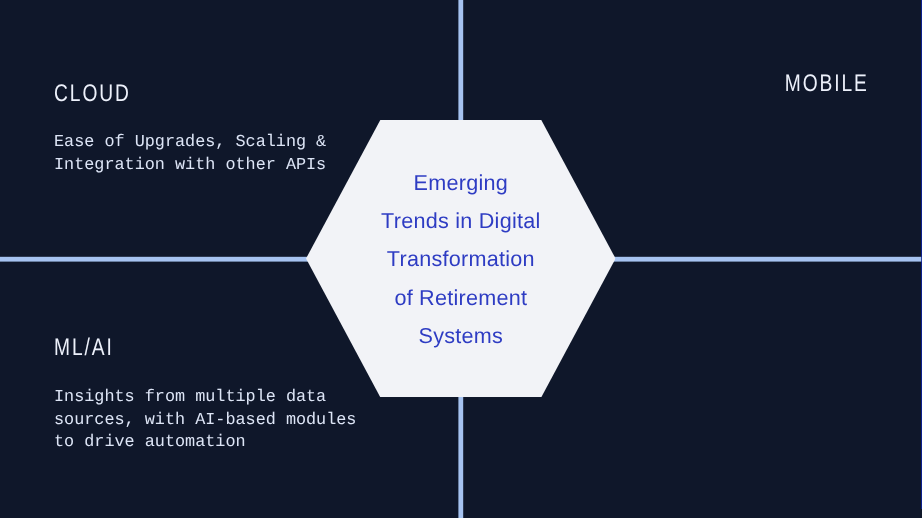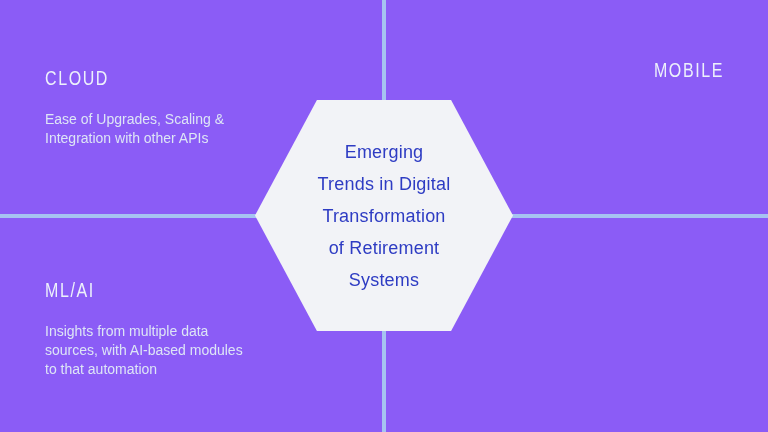--- a/index.html
+++ b/index.html
@@ -4,21 +4,21 @@
 <style>
   html, body {
     margin: 0;
     padding: 0;
     background: #0a28e2;
   }
   .slide {
     position: relative;
     width: 768px;
     height: 432px;
-    background: #8b5cf6;
+    background: #0f172a;
     overflow: hidden;
     font-family: "Liberation Sans", sans-serif;
   }
   
   .line-v {
     position: absolute;
     left: 382px;
     top: 0;
     width: 4px;
     height: 432px;
@@ -66,20 +66,21 @@
     letter-spacing: 2px;
     color: #edf1fb;
     transform: scaleX(0.8);
   }
   .quad p {
     margin: 20px 0 0 0;
     white-space: pre-line;
     font-size: 14px;
     line-height: 19px;
     color: #dde5f6;
+    font-family: Liberation Mono, monospace;
   }
   .q-left { left: 45px; text-align: left; }
   .q-left h2 { transform-origin: left center; }
   .q-right { right: 44px; text-align: right; }
   .q-right h2 { transform-origin: right center; }
   .q-cloud { top: 66px; }
   .q-mobile { top: 58px; }
   .q-mlai { top: 278px; }
   .q-blockchain { top: 278px; }
 </style>
@@ -98,21 +99,21 @@
   </section>
 
   <section class="quad q-right q-mobile">
     <h2>MOBILE</h2>
   </section>
 
   <section class="quad q-left q-mlai">
     <h2>ML/AI</h2>
     <p>Insights from multiple data
 sources, with AI-based modules
-to that automation</p>
+to drive automation</p>
   </section>
 
 
   <div class="hexagon">
     <div class="hex-title">Emerging
 Trends in Digital
 Transformation
 of Retirement
 Systems</div>
   </div>

